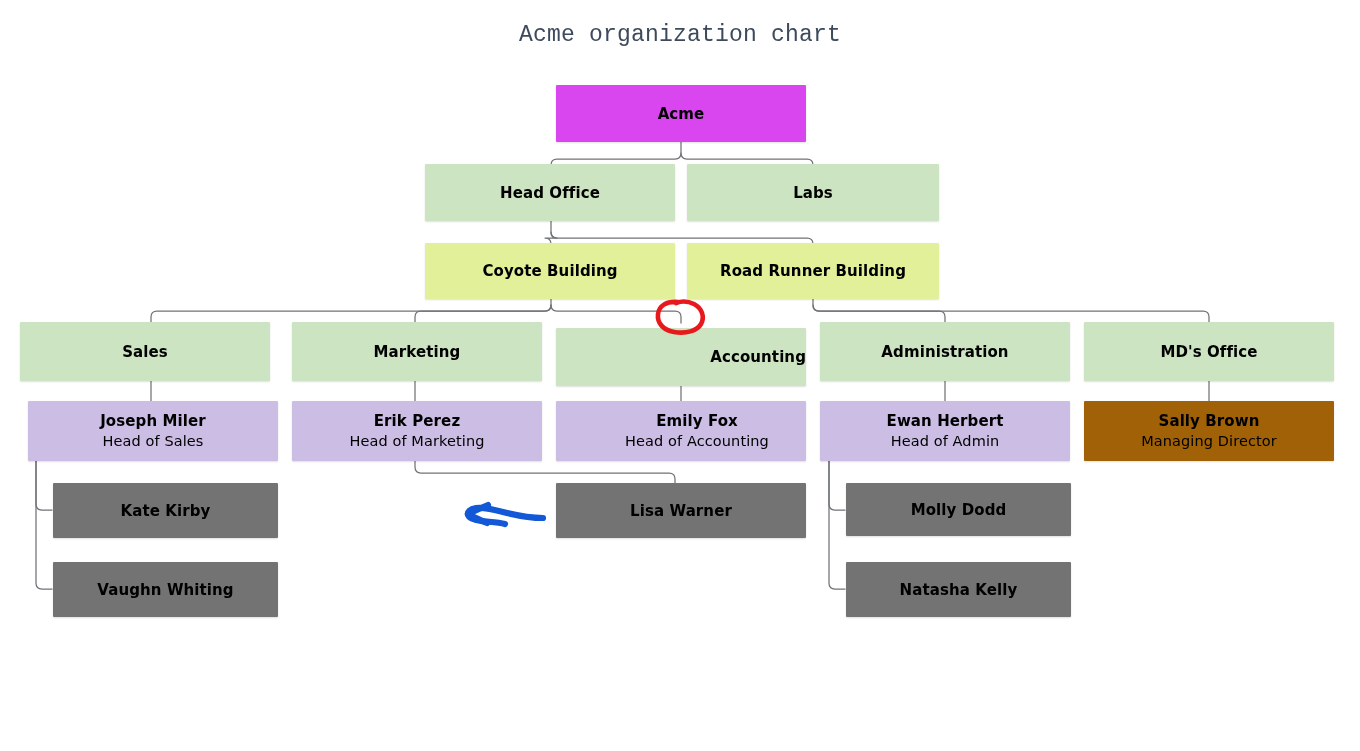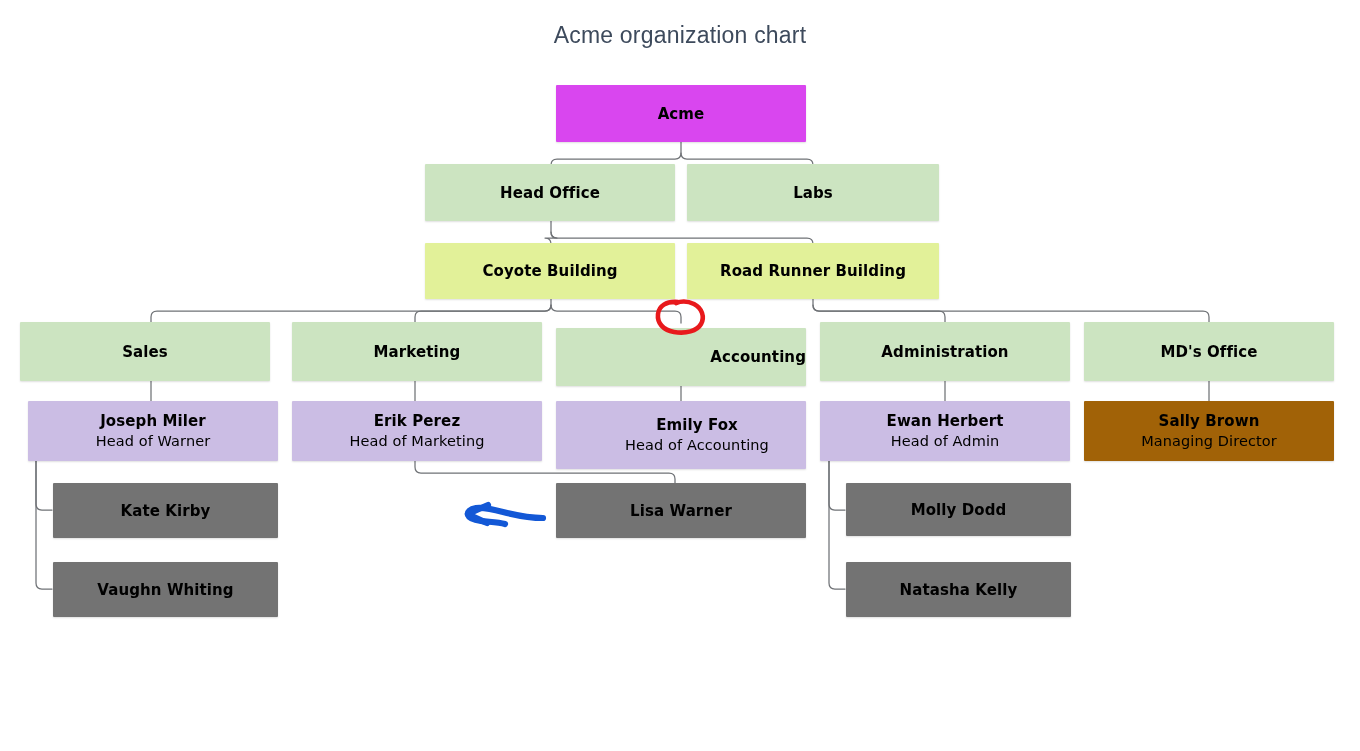--- a/index.html
+++ b/index.html
@@ -28,21 +28,21 @@
   .chart-title {
     position: absolute;
     left: 0;
     top: 22px;
     width: 1360px;
     text-align: center;
     font-size: 23px;
     font-weight: 400;
     color: #3d4a5c;
     letter-spacing: 0.2px;
-    font-family: Liberation Sans, sans-serif;
+    font-family: Liberation Mono, monospace;
   }
 
   
   #connectors {
     position: absolute;
     left: 0; top: 0;
     width: 1360px;
     height: 751px;
     pointer-events: none;
   }
@@ -176,27 +176,27 @@
   </div>
   <div class="node lvl-green" style="left:820px; top:322px; width:250px; height:59px;justify-content:center;">
     <span class="node-title">Administration</span>
   </div>
   <div class="node lvl-green" style="left:1084px; top:322px; width:250px; height:59px;">
     <span class="node-title">MD's Office</span>
   </div>
 
   <div class="node lvl-purple" style="left:28px; top:401px; width:250px; height:60px;text-align:right;">
     <span class="node-title">Joseph Miler</span>
-    <span class="node-sub">Head of Warner</span>
+    <span class="node-sub">Head of Sales</span>
   </div>
   <div class="node lvl-purple" style="left:292px; top:401px; width:250px; height:60px;">
     <span class="node-title">Erik Perez</span>
     <span class="node-sub">Head of Marketing</span>
   </div>
-  <div class="node lvl-purple" style="left:556px; top:401px; width:250px; height:68px;padding-left:32px;">
+  <div class="node lvl-purple" style="left:556px; top:401px; width:250px; height:60px;padding-left:32px;">
     <span class="node-title">Emily Fox</span>
     <span class="node-sub">Head of Accounting</span>
   </div>
   <div class="node lvl-purple" style="left:820px; top:401px; width:250px; height:60px;">
     <span class="node-title">Ewan Herbert</span>
     <span class="node-sub">Head of Admin</span>
   </div>
   <div class="node lvl-orange" style="left:1084px; top:401px; width:250px; height:60px;">
     <span class="node-title">Sally Brown</span>
     <span class="node-sub">Managing Director</span>

